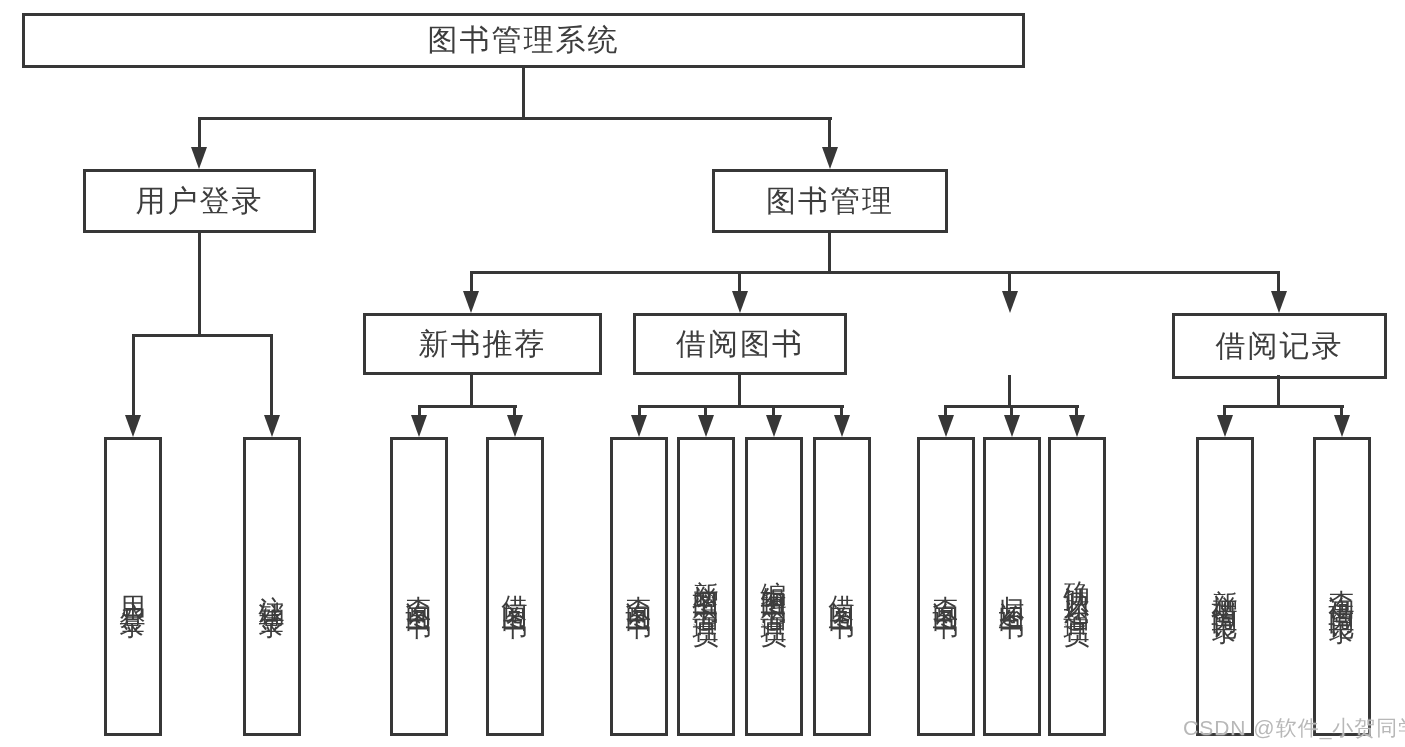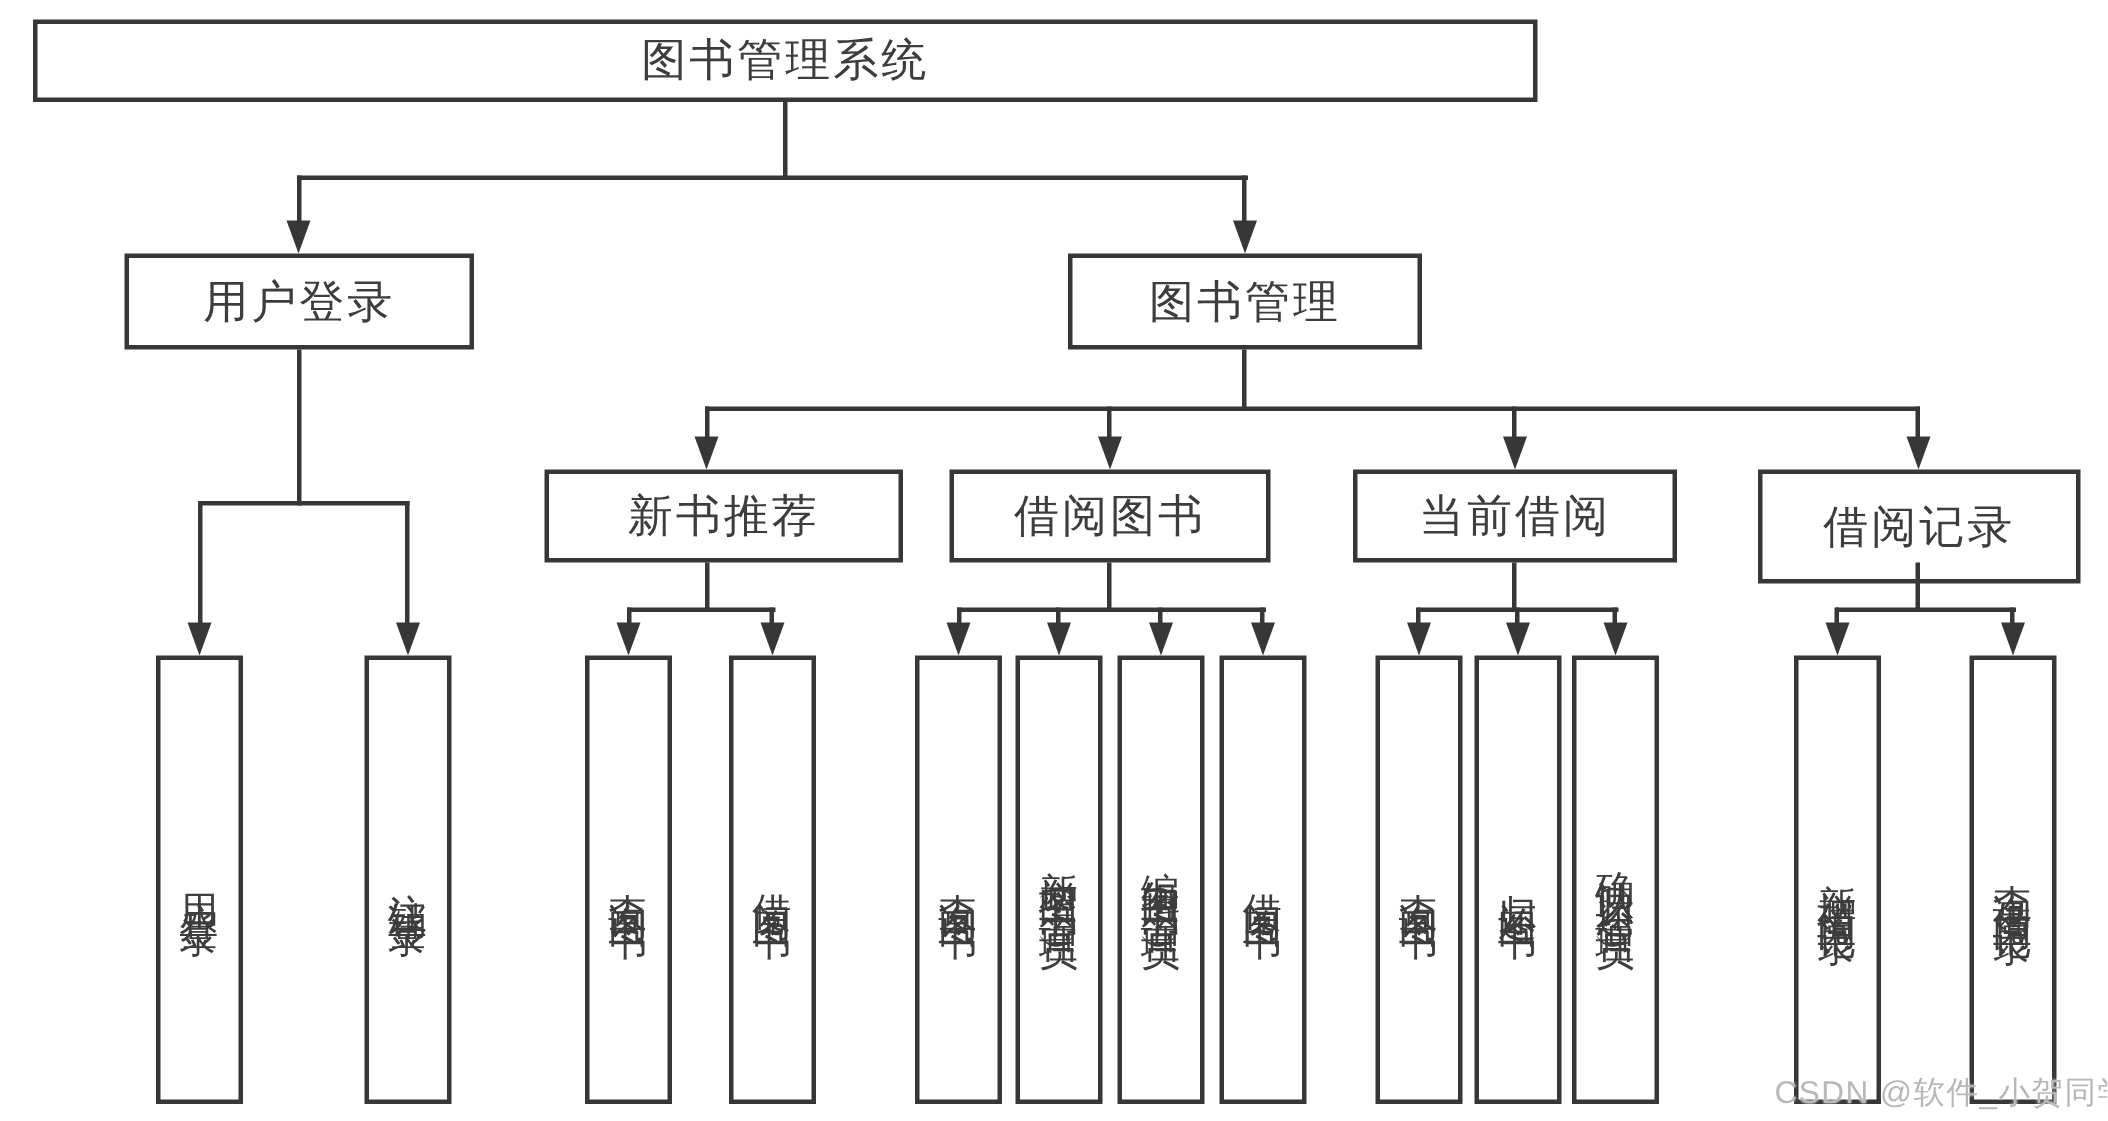--- a/index.html
+++ b/index.html
@@ -48,24 +48,21 @@
   <div class="hbox" style="left:712px;top:169px;width:236px;height:64px;align-items:center;">
     <span class="lbl">图书管理</span>
   </div>
 
   <div class="hbox" style="left:363px;top:313px;width:239px;height:62px;font-family:Liberation Mono, monospace;">
     <span class="lbl">新书推荐</span>
   </div>
   <div class="hbox" style="left:633px;top:313px;width:214px;height:62px;">
     <span class="lbl">借阅图书</span>
   </div>
-  <div class="hbox" style="left:902px;top:313px;width:216px;height:62px;">
-    <span class="lbl">当前借阅</span>
-  </div>
-  <div class="hbox" style="left:1172px;top:313px;width:215px;height:76px;">
+  <div class="hbox" style="left:1172px;top:313px;width:215px;height:66px;">
     <span class="lbl">借阅记录</span>
   </div>
 
   <div class="vbox" style="left:104px;">
     <span class="lbl">用户登录</span>
   </div>
   <div class="vbox" style="left:243px;">
     <span class="lbl">注销登录</span>
   </div>
 

